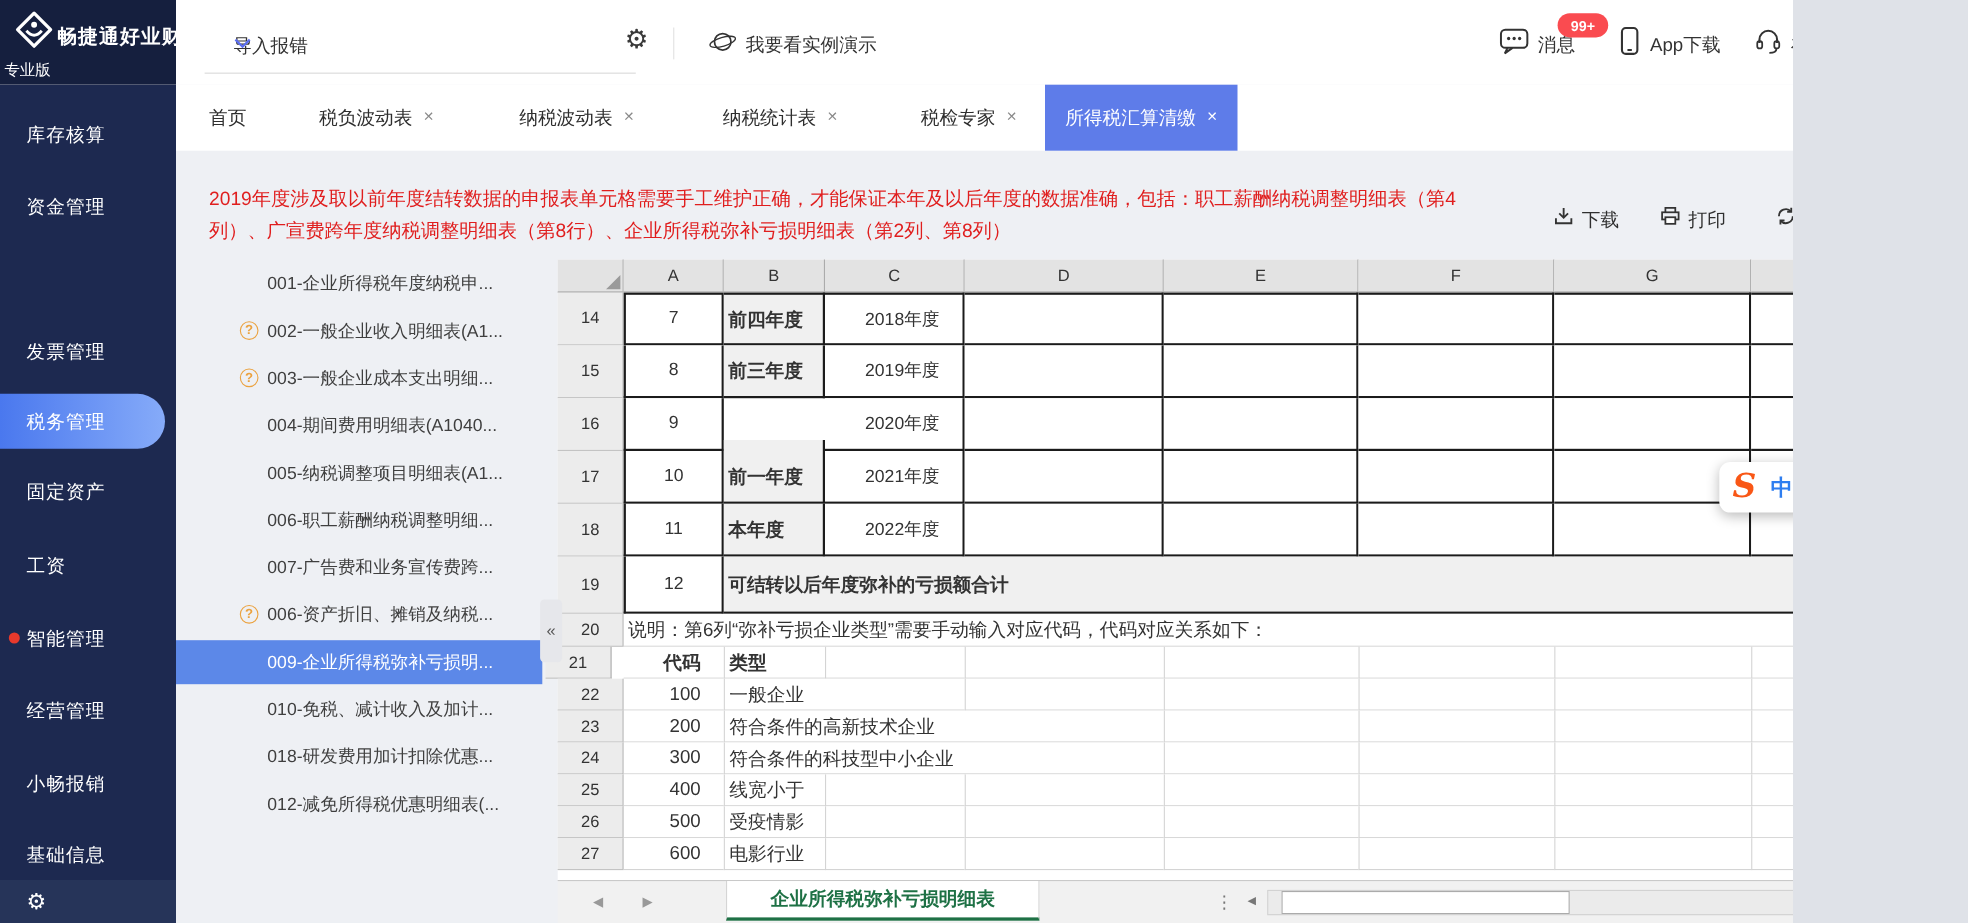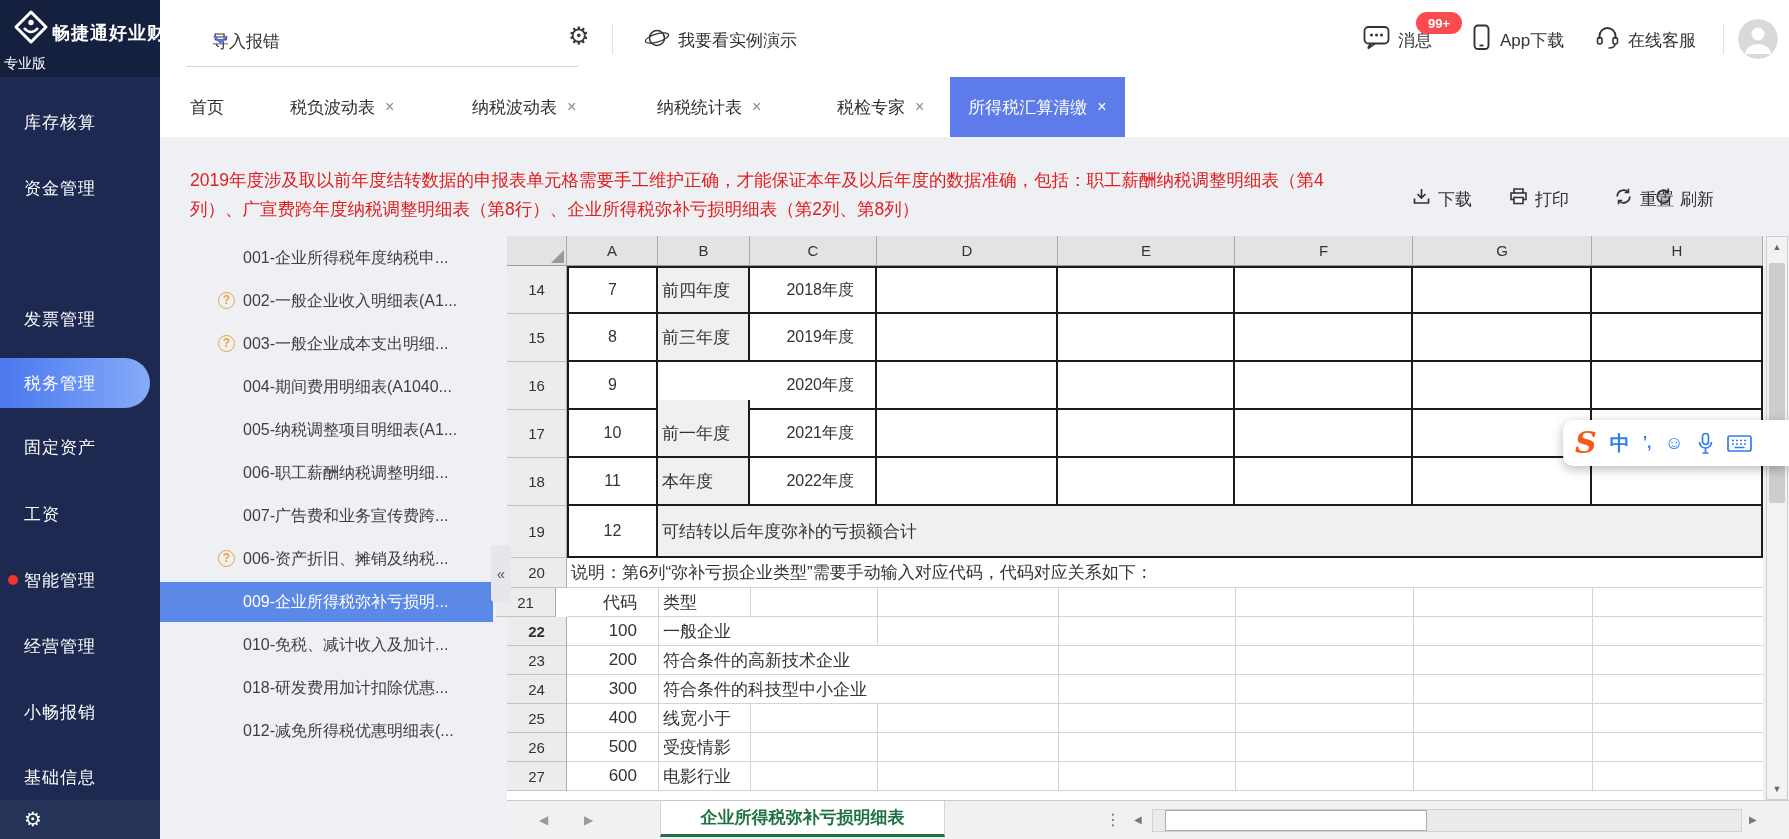--- a/index.html
+++ b/index.html
@@ -1,17 +1,17 @@
 <!DOCTYPE html>
 <html><head>
 <meta charset="utf-8">
 <style>
   *{box-sizing:border-box;margin:0;padding:0}
   html,body{background:#dfe2e8}
-  #app{position:relative;width:1789px;height:839px;background:#eef0f4;overflow:hidden;
+  #app{position:relative;width:1630px;height:839px;background:#eef0f4;overflow:hidden;
        font-family:"Liberation Sans","DejaVu Sans",sans-serif;color:#333}
 
   
   .topbar{position:absolute;left:0;top:0;width:1789px;height:77px;background:#fff}
   .logo-block{position:absolute;left:0;top:0;width:160px;height:77px;background:#151f3e;color:#fff}
   .logo-mark{position:absolute;left:13px;top:9px}
   .brand-name{position:absolute;left:52px;top:21px;font-size:18px;font-weight:bold;letter-spacing:1px;white-space:nowrap}
   .brand-edition{position:absolute;left:4px;top:55px;font-size:14px}
   .import-select{position:absolute;left:186px;top:22px;width:392px;height:45px;border-bottom:1px solid #d9d9d9;
        font-size:17px;color:#333;cursor:pointer}
@@ -59,21 +59,21 @@
   .cell{position:absolute;overflow:hidden;white-space:nowrap;background:#fff}
   .rowhdr{background:#ececec;border-right:1px solid #ababab;border-bottom:1px solid #c3c3c3;
        display:flex;align-items:center;justify-content:center;font-size:15px;color:#333}
   .colhdr{background:#e3e3e3;border-right:1px solid #ababab;border-bottom:1px solid #9b9b9b;
        display:flex;align-items:center;justify-content:center;font-size:15px;color:#333}
   .corner-tri{position:absolute;right:2px;bottom:2px;width:0;height:0;border-left:13px solid transparent;border-bottom:13px solid #9a9a9a}
   .blk{border-right:2px solid #1b1b1b;border-bottom:2px solid #1b1b1b}
   .first{border-left:2px solid #1b1b1b}
   .toprow{border-top:2px solid #1b1b1b}
   .gray{background:#f0f0f0}
-  .bold{font-weight:normal}
+  .bold{font-weight:bold}
   .ctr{display:flex;align-items:center;justify-content:center;font-size:16px}
   .rgt{display:flex;align-items:center;justify-content:flex-end;padding-right:21px;font-size:16px}
   .lft{display:flex;align-items:center;padding-left:4px;font-size:17px}
   .thin-b{border-bottom:1px solid #d4d4d4}
   .thin-l{border-left:1px solid #d4d4d4}
 
   
   .vscroll{position:absolute;left:1766px;top:236px;width:22px;height:564px;background:#f2f2f2;border:1px solid #cfcfcf}
   .vs-btn{position:absolute;left:0;width:20px;height:20px;display:flex;align-items:center;justify-content:center;font-size:9px;color:#666;cursor:pointer}
   .vs-thumb{position:absolute;left:2px;top:26px;width:16px;height:240px;background:#cdcdcd;border-radius:2px;cursor:pointer}
@@ -411,21 +411,21 @@
     <div class="cell lft thin-b" style="position: absolute; left: 567px; top: 558px; width: 1196px; height: 30px;">说明：第6列“弥补亏损企业类型”需要手动输入对应代码，代码对应关系如下：</div>
     <div class="cell rowhdr" style="position: absolute; left: 496px; top: 588px; width: 60px; height: 29px;">21</div>
     <div class="cell rgt thin-b bold" style="position: absolute; left: 567px; top: 588px; width: 91px; height: 29px; font-size: 17px;">代码</div>
     <div class="cell lft thin-b thin-l bold" style="position: absolute; left: 658px; top: 588px; width: 92px; height: 29px;">类型</div>
     <div class="cell thin-b thin-l" style="position: absolute; left: 750px; top: 588px; width: 127px; height: 29px;"></div>
     <div class="cell thin-b thin-l" style="position: absolute; left: 877px; top: 588px; width: 181px; height: 29px;"></div>
     <div class="cell thin-b thin-l" style="position: absolute; left: 1058px; top: 588px; width: 177px; height: 29px;"></div>
     <div class="cell thin-b thin-l" style="position: absolute; left: 1235px; top: 588px; width: 178px; height: 29px;"></div>
     <div class="cell thin-b thin-l" style="position: absolute; left: 1413px; top: 588px; width: 179px; height: 29px;"></div>
     <div class="cell thin-b thin-l" style="position: absolute; left: 1592px; top: 588px; width: 171px; height: 29px;"></div>
-    <div class="cell rowhdr" style="position: absolute; left: 507px; top: 617px; width: 60px; height: 29px; font-weight: bold;">22</div>
+    <div class="cell rowhdr" style="position: absolute; left: 507px; top: 617px; width: 60px; height: 29px;">22</div>
     <div class="cell rgt thin-b" style="position: absolute; left: 567px; top: 617px; width: 91px; height: 29px; font-size: 17px;">100</div>
     <div class="cell lft thin-b thin-l" style="position: absolute; left: 658px; top: 617px; width: 219px; height: 29px;">一般企业</div>
     <div class="cell thin-b thin-l" style="position: absolute; left: 877px; top: 617px; width: 181px; height: 29px;"></div>
     <div class="cell thin-b thin-l" style="position: absolute; left: 1058px; top: 617px; width: 177px; height: 29px;"></div>
     <div class="cell thin-b thin-l" style="position: absolute; left: 1235px; top: 617px; width: 178px; height: 29px;"></div>
     <div class="cell thin-b thin-l" style="position: absolute; left: 1413px; top: 617px; width: 179px; height: 29px;"></div>
     <div class="cell thin-b thin-l" style="position: absolute; left: 1592px; top: 617px; width: 171px; height: 29px;"></div>
     <div class="cell rowhdr" style="position: absolute; left: 507px; top: 646px; width: 60px; height: 29px;">23</div>
     <div class="cell rgt thin-b" style="position: absolute; left: 567px; top: 646px; width: 91px; height: 29px; font-size: 17px;">200</div>
     <div class="cell lft thin-b thin-l" style="position: absolute; left: 658px; top: 646px; width: 400px; height: 29px;">符合条件的高新技术企业</div>

